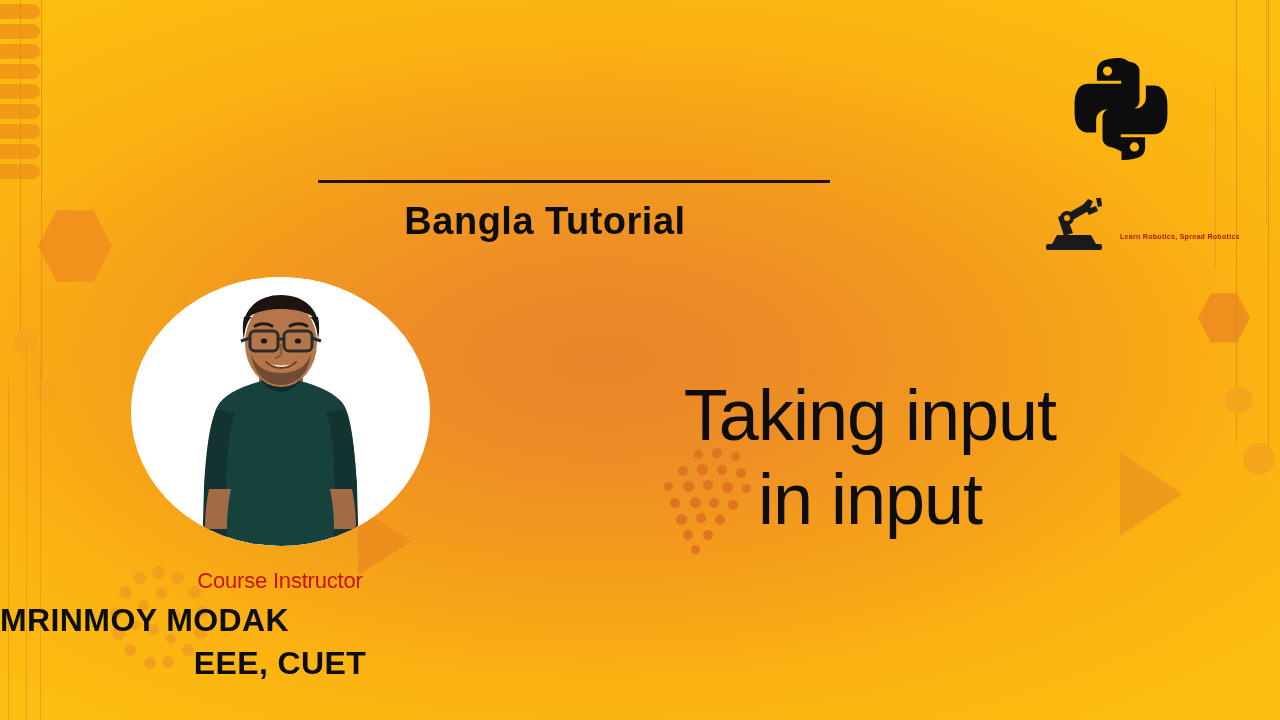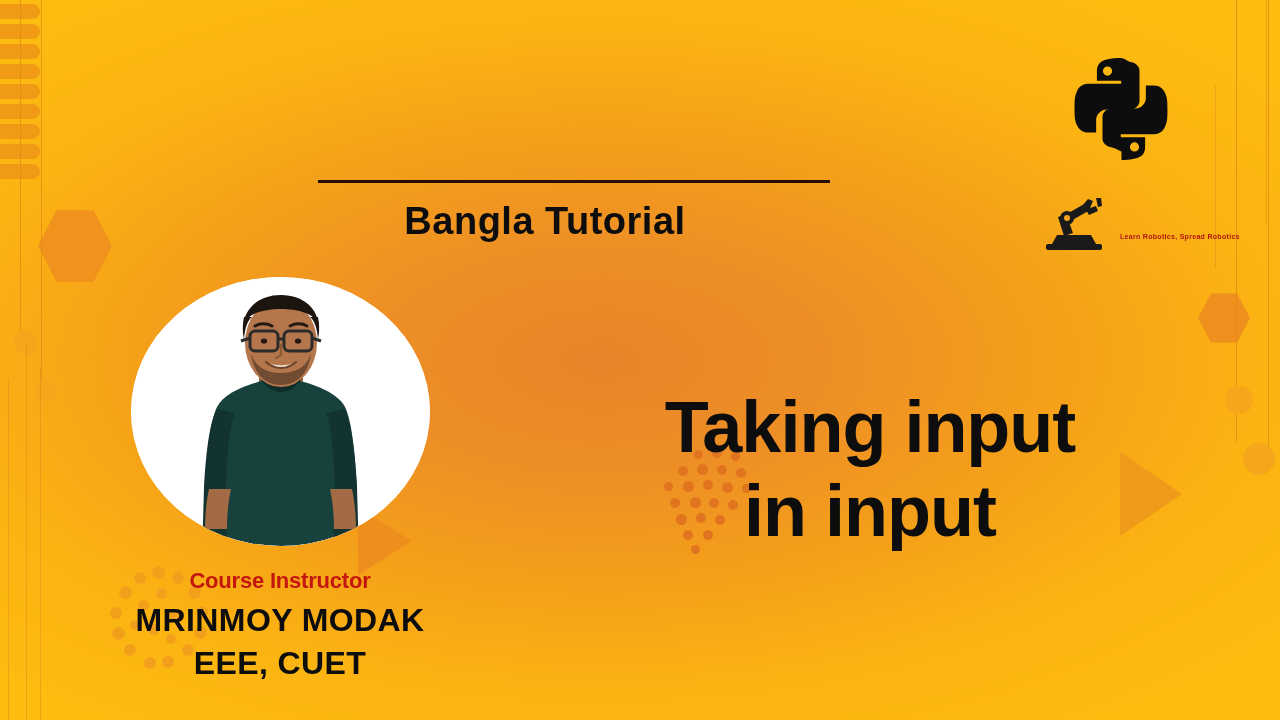--- a/index.html
+++ b/index.html
@@ -96,41 +96,40 @@
     width:299px; height:269px;
     border-radius:50%;
     background:#ffffff;
     overflow:hidden;
   }
   .photo-circle svg { position:absolute; left:0; top:0; }
 
   .inst-role {
     position:absolute; left:0; top:568px; width:560px;
     text-align:center;
-    font-size:22px; font-weight:700; color:#C3160F;
+    font-size:22px; font-weight:400; color:#C3160F;
     letter-spacing:-.2px;
   }
   .inst-name {
     position:absolute; left:0; top:602px; width:560px;
-    text-align:center;
     font-size:32px; font-weight:700; color:#0d0d0d;
     letter-spacing:.4px;
   }
   .inst-dept {
     position:absolute; left:0; top:645px; width:560px;
     text-align:center;
     font-size:32px; font-weight:700; color:#0d0d0d;
     letter-spacing:.4px;
   }
 
   
   .topic {
-    position:absolute; left:570px; top:386px; width:600px;
+    position:absolute; left:570px; top:374px; width:600px;
     text-align:center;
-    font-size:72px; font-weight:700; color:#0d0d0d;
+    font-size:72px; font-weight:400; color:#0d0d0d;
     line-height:1.16; letter-spacing:-1px;
   }
 </style>
 </head>
 <body>
 
 <div id="slide">
 
   <div class="deco" style="left:0;top:0;width:1280px;height:720px;">
 

